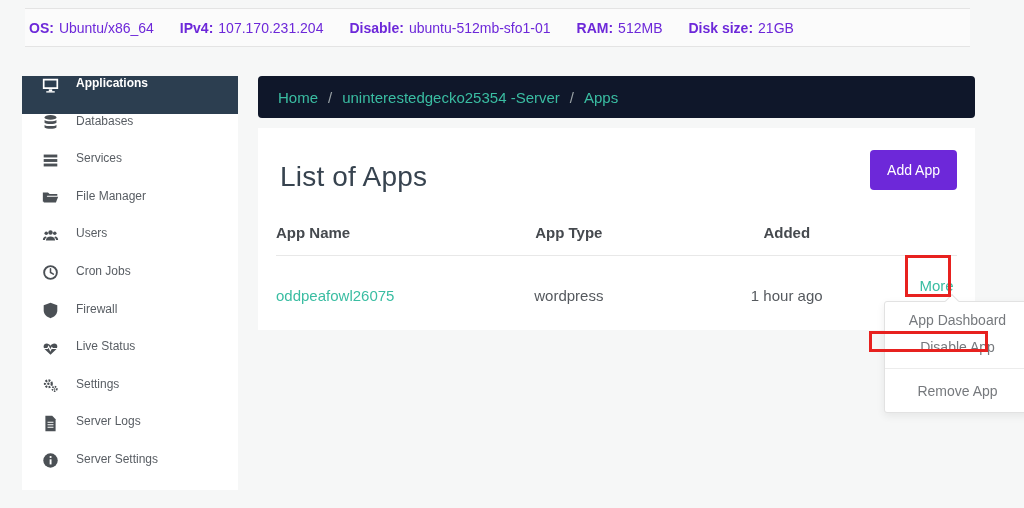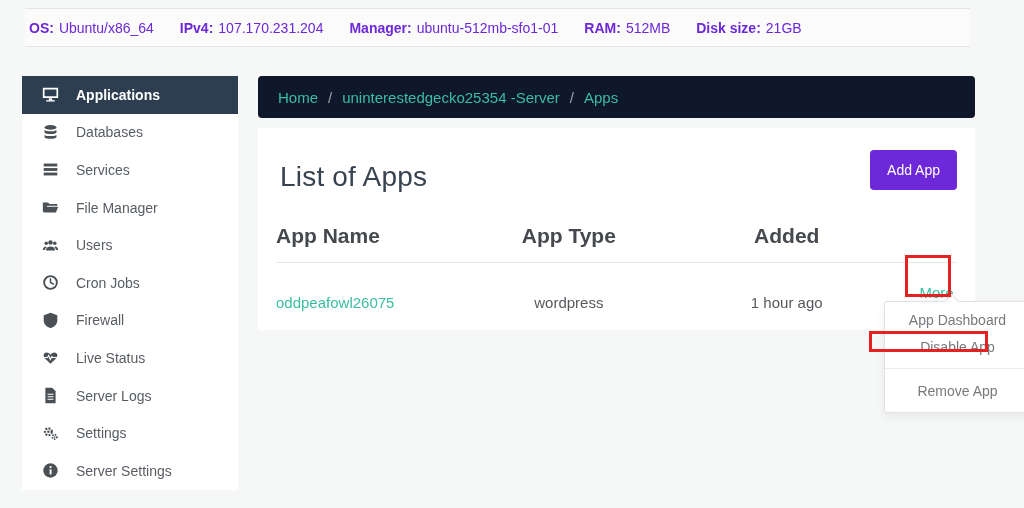--- a/index.html
+++ b/index.html
@@ -19,22 +19,22 @@
     font-size:14px; color:#6d28d9; white-space:nowrap;
   }
   .info-label { font-weight:bold; margin-right:5px; }
 
   
   .sidebar {
     position:absolute; left:22px; top:76px; width:216px;
     background:#ffffff; padding:0;
   }
   .side-item {
-    height:37.6px; display:flex; align-items:center;
-    padding-left:19px; color:#585d63; font-size:14px; cursor:pointer;
+    height:37.6px; display:flex; 
+    padding-left:19px; color:#585d63; font-size:12px; cursor:pointer;
   }
   .side-item .icon {
     width:18px; height:18px; margin-right:17px; flex:none;
     color:#4b5055; display:flex; align-items:center; justify-content:center;
   }
   .side-item .icon svg { width:17px; height:17px; fill:currentColor; }
   .side-item.active { background:#2c3e50; color:#ffffff; font-weight:bold; }
   .side-item.active .icon { color:#ffffff; }
 
   
@@ -54,21 +54,21 @@
   }
   .panel-head { display:flex; justify-content:space-between; align-items:flex-start; padding-top:22px; }
   .page-title { font-size:28px; font-weight:400; color:#37434f; margin:4px; padding-top:7px; letter-spacing:0.2px; }
   .add-btn {
     background:#6d28d9; color:#fff; border:none; border-radius:4px;
     font-size:14px; font-family:inherit; padding:12px 17px; cursor:pointer;
   }
 
   .tbl { margin-top:17px; }
   .tr { display:flex; align-items:center; }
-  .tr.head { font-weight:bold; color:#45494e; font-size:21px; padding:10px 0 14px; border-bottom:1px solid #e8e8e8; }
+  .tr.head { font-weight:bold; color:#45494e; font-size:15px; padding:10px 0 14px; border-bottom:1px solid #e8e8e8; }
   .tr.data { font-size:15px; color:#55595e; padding-top:21px; }
   .c1 { width:30%; text-align:left; }
   .c2 { width:26%; text-align:center; }
   .c3 { width:38%; text-align:center; }
   .c4 { width:6%;  text-align:center; }
   .app-link { color:#3abda2; text-decoration:none; cursor:pointer; }
   .more-link {
     color:#3abda2; text-decoration:none; cursor:pointer;
     display:inline-flex; flex-direction:column; align-items:center; gap:3px;
     margin-top:-4px;
@@ -98,21 +98,21 @@
 <body>
 
 <div class="topbar">
   <span>
     <span class="info-label">OS:</span><span>Ubuntu/x86_64</span>
   </span>
   <span>
     <span class="info-label">IPv4:</span><span>107.170.231.204</span>
   </span>
   <span>
-    <span class="info-label">Manager:</span><span>ubuntu-512mb-sfo1-01</span>
+    <span class="info-label">Disable:</span><span>ubuntu-512mb-sfo1-01</span>
   </span>
   <span>
     <span class="info-label">RAM:</span><span>512MB</span>
   </span>
   <span>
     <span class="info-label">Disk size:</span><span>21GB</span>
   </span>
 </div>
 
 <div class="sidebar">
@@ -199,37 +199,37 @@
           <path d="M10 17.4L3.2 10.8C.8 8.3 1.9 4.2 5.5 4.2c2 0 3.4 1.1 4.5 2.6 1.1-1.5 2.5-2.6 4.5-2.6 3.6 0 4.7 4.1 2.3 6.6z"></path>
           <path d="M2.5 10h4l1.3-2.3 2 4.6 1.8-3.4 1 1.1h5" fill="none" stroke="#fff" stroke-width="1.3"></path>
         </svg>
     </span>
     <span>Live Status</span>
   </div>
 
   <div class="side-item">
     <span class="icon">
       <svg viewBox="0 0 20 20">
-          <path d="M4 1h8l4 4v14H4z"></path>
-          <path d="M6.5 8.5h7M6.5 11.5h7M6.5 14.5h7" stroke="#fff" stroke-width="1.2"></path>
-        </svg>
-    </span>
-    <span>Server Logs</span>
-  </div>
-
-  <div class="side-item">
-    <span class="icon">
-      <svg viewBox="0 0 20 20">
           <circle cx="7.5" cy="8" r="4" fill="none" stroke="currentColor" stroke-width="2.6" stroke-dasharray="2.2 1.5"></circle>
           <circle cx="7.5" cy="8" r="1.4"></circle>
           <circle cx="14.8" cy="14" r="2.6" fill="none" stroke="currentColor" stroke-width="2" stroke-dasharray="1.6 1.2"></circle>
           <circle cx="14.8" cy="14" r="0.9"></circle>
         </svg>
     </span>
     <span>Settings</span>
+  </div>
+
+  <div class="side-item">
+    <span class="icon">
+      <svg viewBox="0 0 20 20">
+          <path d="M4 1h8l4 4v14H4z"></path>
+          <path d="M6.5 8.5h7M6.5 11.5h7M6.5 14.5h7" stroke="#fff" stroke-width="1.2"></path>
+        </svg>
+    </span>
+    <span>Server Logs</span>
   </div>
 
   <div class="side-item">
     <span class="icon">
       <svg viewBox="0 0 20 20">
           <circle cx="10" cy="10" r="8.5"></circle>
           <rect x="9" y="8.6" width="2.2" height="6" fill="#fff"></rect>
           <circle cx="10.1" cy="5.9" r="1.3" fill="#fff"></circle>
         </svg>
     </span>

